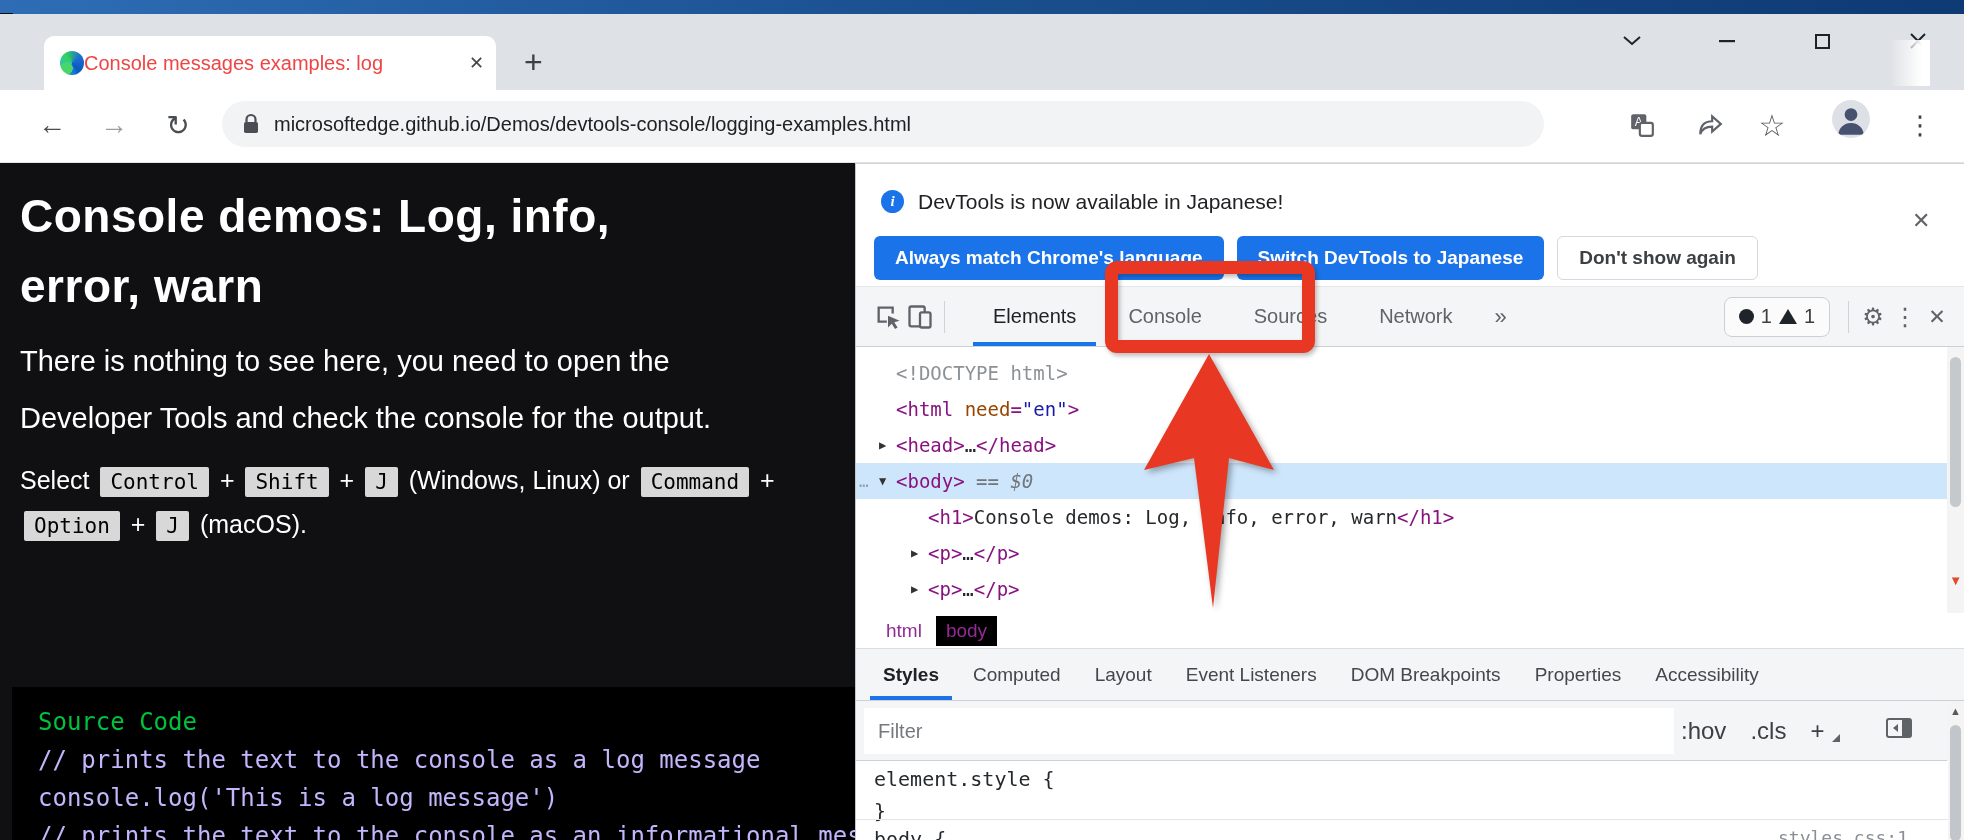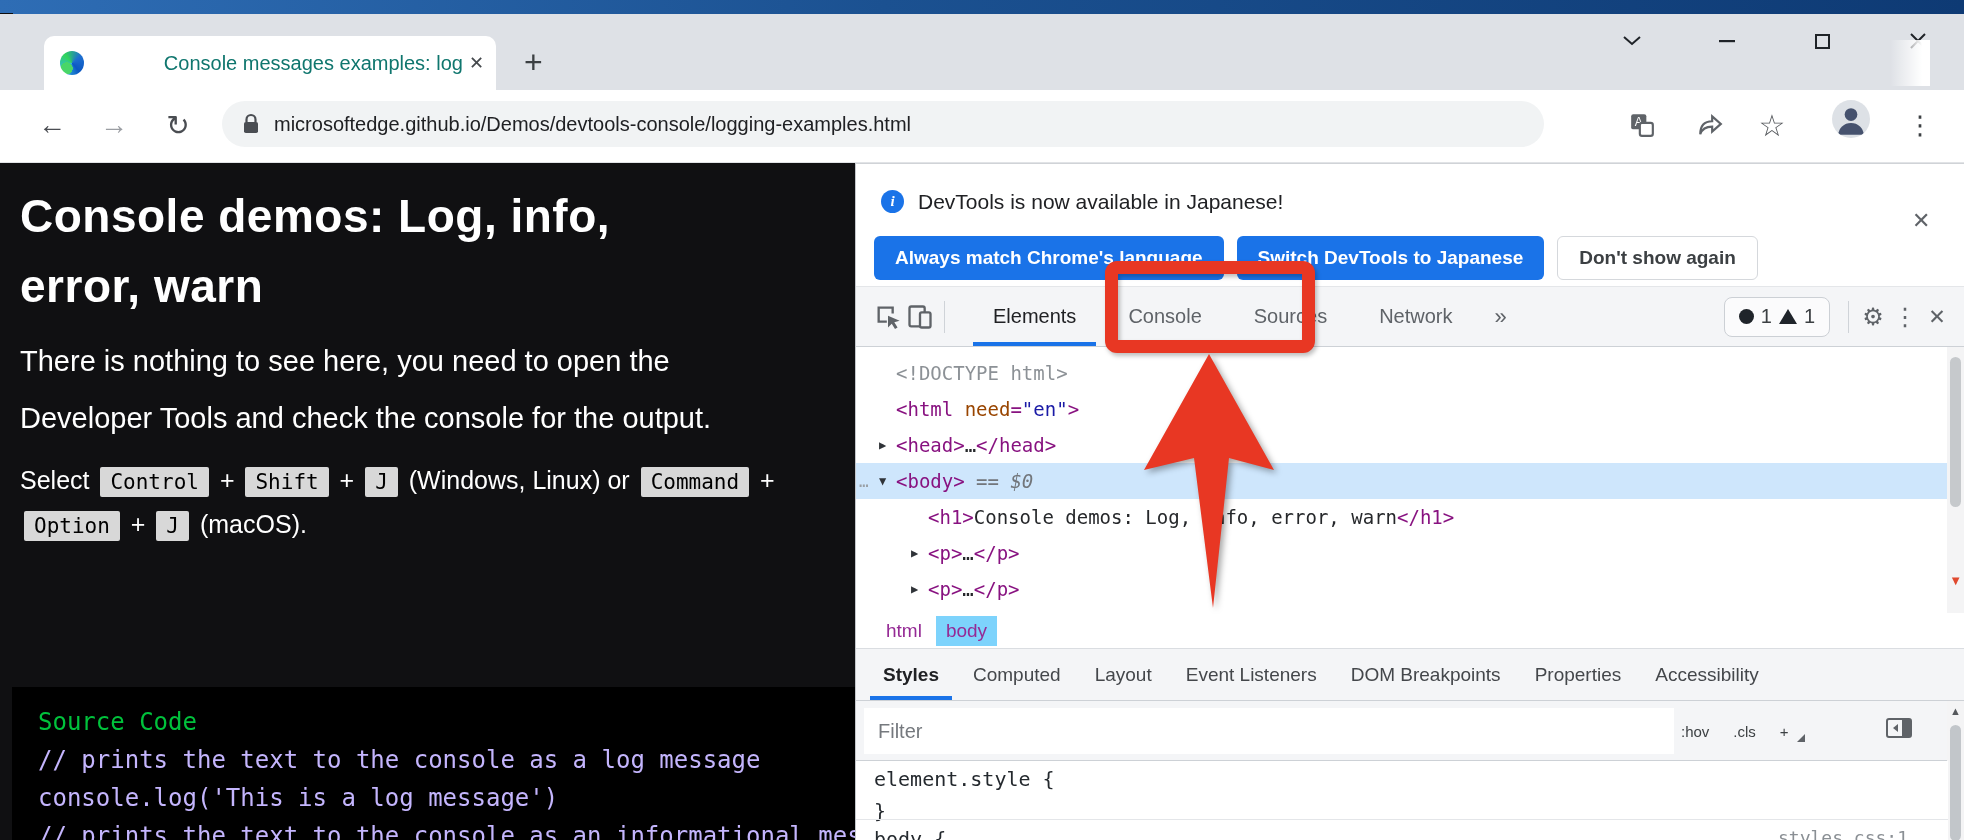--- a/index.html
+++ b/index.html
@@ -10,21 +10,21 @@
   
   .titlebar{position:absolute;left:0;top:0;width:1964px;height:14px;
             background:linear-gradient(90deg,#2e6db5 0%,#1b5191 45%,#0e3a74 100%);}
   .corner-artifact{position:absolute;left:0;top:13px;width:13px;height:30px;background:#0d0d0d;}
   .tabstrip{position:absolute;left:0;top:14px;width:1964px;height:76px;background:#dee1e6;}
   .win-controls{position:absolute;left:1615px;top:24px;width:320px;height:34px;display:flex;
                 justify-content:space-between;align-items:center;}
   .win-btn{width:34px;height:34px;display:flex;align-items:center;justify-content:center;color:#1f2328;}
   .browser-tab{position:absolute;left:44px;top:36px;width:452px;height:54px;background:#fff;
                border-radius:10px 10px 0 0;display:flex;align-items:center;padding:0 12px 0 16px;}
-  .tab-title{flex:1;margin-left:12px;font-size:20px;color:#0f766e;white-space:nowrap;overflow:hidden;position:relative;text-align:right;}
+  .tab-title{flex:1;font-size:20px;color:#ef4444;white-space:nowrap;overflow:hidden;position:relative;}
   .tab-fade{position:absolute;right:34px;top:40px;width:40px;height:46px;
             background:linear-gradient(90deg,rgba(255,255,255,0),#fff 80%);pointer-events:none;}
   .tab-close{font-size:18px;color:#45494d;margin-left:6px;cursor:default;}
   .edge-logo{width:24px;height:24px;border-radius:50%;flex:0 0 24px;
      background:radial-gradient(circle at 28% 72%,#49d668 0 24%,rgba(0,0,0,0) 25%),
                 conic-gradient(from 140deg,#0b57c2,#36b9e0,#30d558,#1e6fd0,#0b57c2);}
   .newtab-btn{position:absolute;left:524px;top:44px;font-size:32px;color:#3c4043;line-height:36px;}
 
   .navbar{position:absolute;left:0;top:90px;width:1964px;height:73px;background:#fff;
           border-bottom:1px solid #e1e3e6;}
@@ -94,36 +94,36 @@
   .tok-val{color:#1a1aa6;} .tok-plain{color:#26282b;}
   .tok-dollar{color:#72767b;font-style:italic;}
   .dom-scroll{position:absolute;right:0;top:0;width:17px;height:266px;background:#f4f4f5;}
   .dom-thumb{position:absolute;right:3px;top:10px;width:11px;height:150px;border-radius:6px;background:#c6c9cc;}
   .dom-red-arrow{position:absolute;right:2px;top:226px;font-size:13px;color:#e04a2f;}
 
   .dt-crumbs{position:absolute;left:0;top:449px;width:1109px;height:36px;background:#fff;
              border-bottom:1px solid #dadde1;display:flex;align-items:center;padding-left:24px;gap:8px;
              font-size:19px;}
   .crumb{color:#952a95;padding:4px 6px;}
-  .crumb.selected{background:#7dd3fc;padding:4px 10px;}
+  .crumb.selected{background:#000000;padding:4px 10px;}
 
   .dt-styletabs{position:absolute;left:0;top:485px;width:1109px;height:52px;background:#f4f5f7;
                 border-bottom:1px solid #cdd1d6;display:flex;align-items:center;padding-left:10px;}
   .style-tab{position:relative;height:100%;display:flex;align-items:center;padding:0 17px;
              font-size:19px;color:#44474b;}
   .style-tab.active{color:#202124;font-weight:bold;}
   .style-tab.active .tab-underline{position:absolute;left:4px;right:4px;bottom:0;height:4px;background:#1a73e8;}
 
   .dt-filterrow{position:absolute;left:0;top:537px;width:1109px;height:60px;background:#f4f5f7;
                 border-bottom:1px solid #cdd1d6;}
   .filter-input{position:absolute;left:8px;top:7px;width:810px;height:46px;border:none;background:#fff;
                 font-size:20px;color:#202124;padding-left:14px;font-family:"Liberation Sans",sans-serif;outline:none;}
   .filter-input::placeholder{color:#75797e;}
   .style-controls{position:absolute;left:825px;top:0;height:60px;display:flex;align-items:center;gap:24px;}
-  .sctrl{font-size:15px;color:#3c4043;}
+  .sctrl{font-size:24px;color:#3c4043;}
   .new-rule-corner{width:0;height:0;border-left:8px solid transparent;border-bottom:8px solid #5f6368;
                    margin:14px 0 0 -16px;}
   .styles-scroll{position:absolute;right:0;top:537px;width:17px;height:140px;background:#f4f4f5;}
   .scroll-up{position:absolute;top:4px;left:3px;font-size:11px;color:#55585c;}
   .styles-thumb{position:absolute;right:3px;top:24px;width:11px;height:116px;background:#c2c6ca;border-radius:6px;}
 
   .dt-styles{position:absolute;left:0;top:597px;width:1092px;height:80px;background:#fff;
              font-family:"DejaVu Sans Mono",monospace;font-size:20px;color:#24292e;}
   .rule-line1{position:absolute;left:18px;top:6px;}
   .rule-line2{position:absolute;left:18px;top:38px;}

